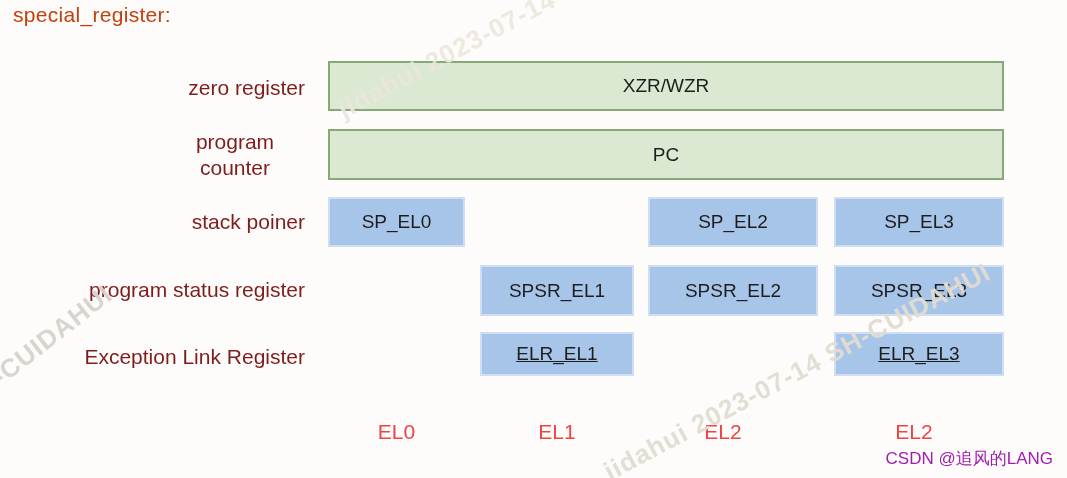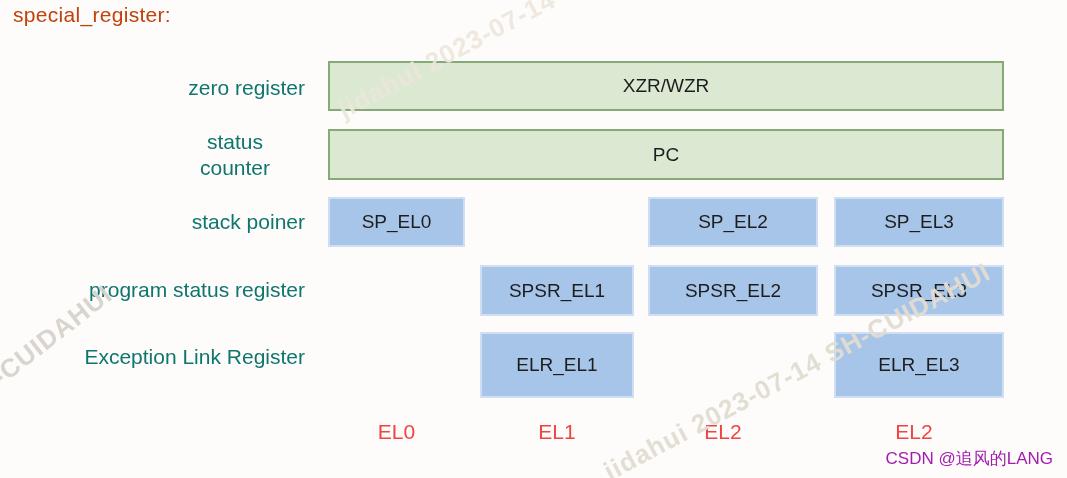--- a/index.html
+++ b/index.html
@@ -10,39 +10,39 @@
     overflow:hidden;
     font-family:"Liberation Sans", sans-serif;
     color:#1f1f1f;
   }
   .page-title{
     position:absolute;left:13px;top:3px;
     font-size:21px;color:#c2410c;letter-spacing:0.3px;
   }
   .row-label{
     position:absolute;left:0;width:305px;
-    text-align:right;font-size:21px;color:#0f766e;line-height:26px;
+    text-align:right;font-size:21px;color:#7f1d1d;line-height:26px;
   }
   .lab-zero{top:75px;}
   .lab-pc{left:130px;width:210px;text-align:center;top:129px;}
   .lab-sp{top:209px;}
   .lab-spsr{top:277px;}
   .lab-elr{top:344px;}
   .box{
     position:absolute;box-sizing:border-box;
     display:flex;align-items:center;justify-content:center;
     font-size:19px;color:#1d1d1d;
   }
   .green{background:#dbe9d3;border:2px solid #85aa76;}
   .blue{background:#a7c5e9;border:2px solid #cfdef2;}
   .g1{left:328px;top:61px;width:676px;height:50px;}
   .g2{left:328px;top:129px;width:676px;height:51px;}
   .r-sp{top:197px;height:50px;}
   .r-spsr{top:265px;height:51px;}
-  .r-elr{top:332px;height:66px;}
+  .r-elr{top:332px;height:44px;text-decoration:underline;}
   .c0{left:328px;width:137px;}
   .c1{left:480px;width:154px;}
   .c2{left:648px;width:170px;}
   .c3{left:834px;width:170px;}
   .footer-label{
     position:absolute;top:420px;font-size:21px;
     text-align:center;color:#ef4444;
   }
   .f0{left:328px;width:137px;}
   .f1{left:480px;width:154px;}
@@ -62,21 +62,21 @@
 </style>
 </head>
 <body>
 
 <div class="canvas">
 
   <div class="page-title">special_register:</div>
 
   <div class="row-label lab-zero">zero register</div>
   <div class="row-label lab-pc">
-    <div>status</div>
+    <div>program</div>
     <div>counter</div>
   </div>
   <div class="row-label lab-sp">stack poiner</div>
   <div class="row-label lab-spsr">program status register</div>
   <div class="row-label lab-elr">Exception Link Register</div>
 
   <div class="box green g1">XZR/WZR</div>
   <div class="box green g2">PC</div>
 
   <div class="box blue r-sp c0">SP_EL0</div>

